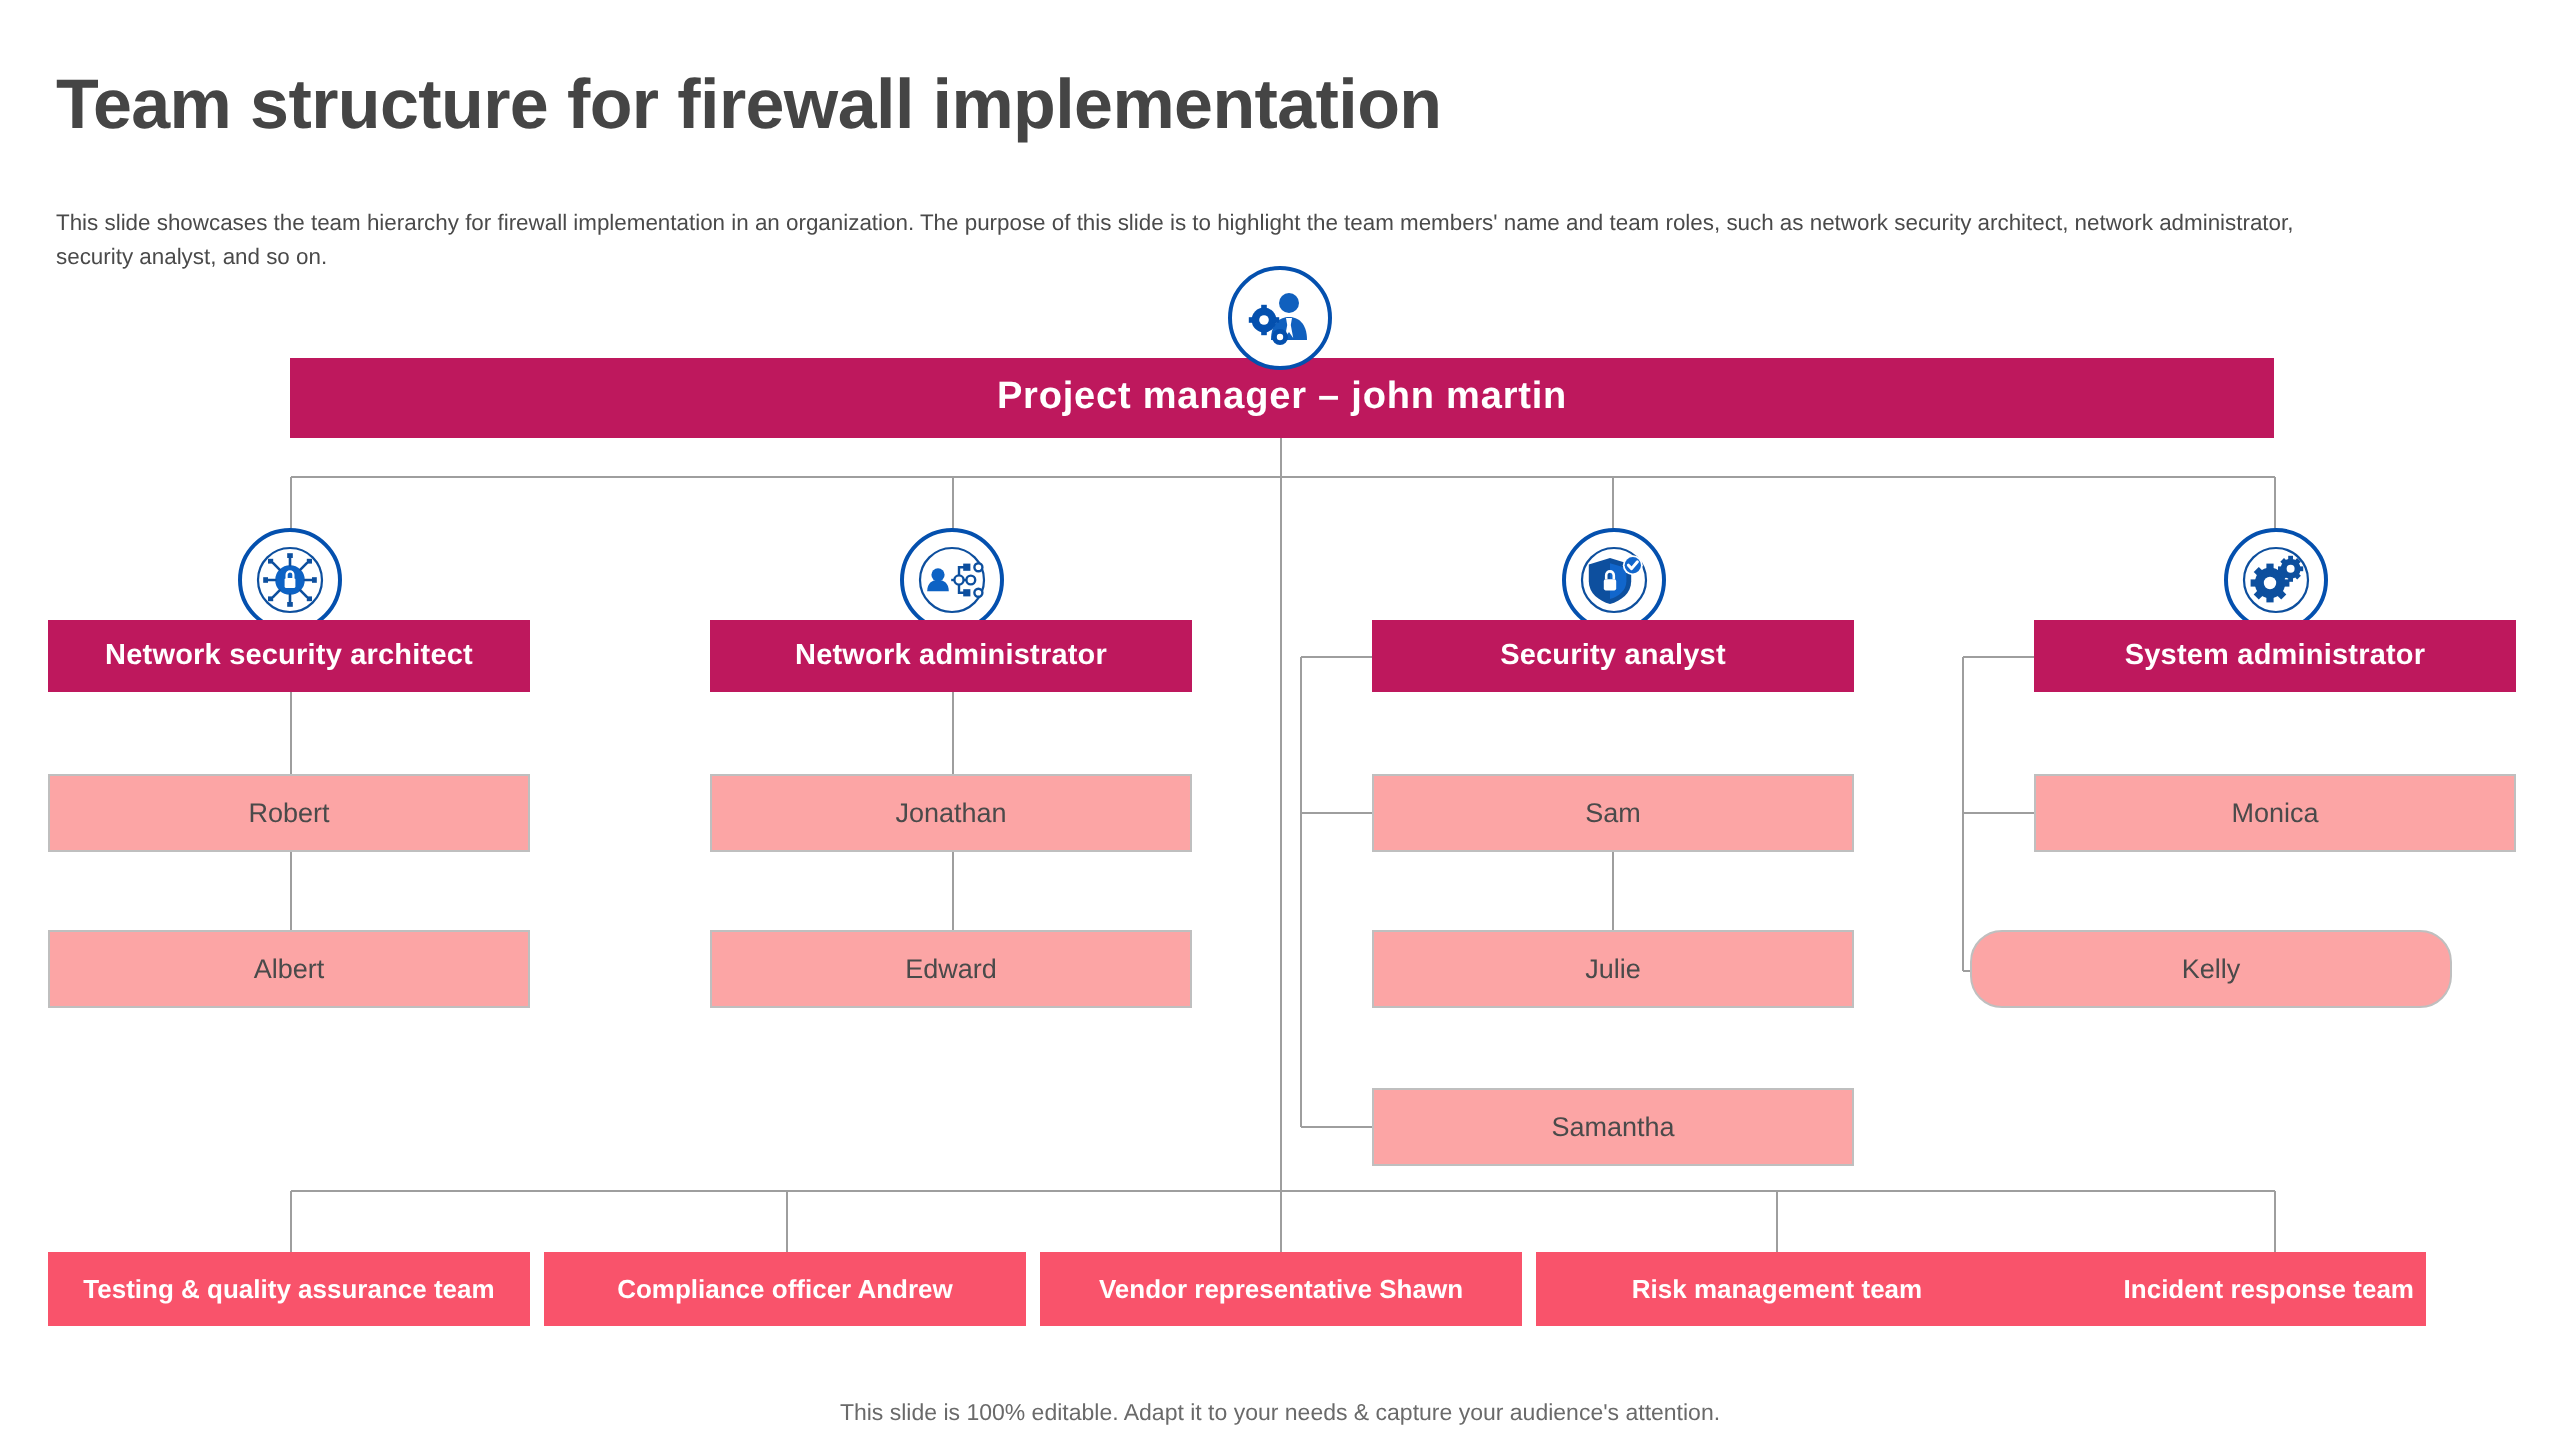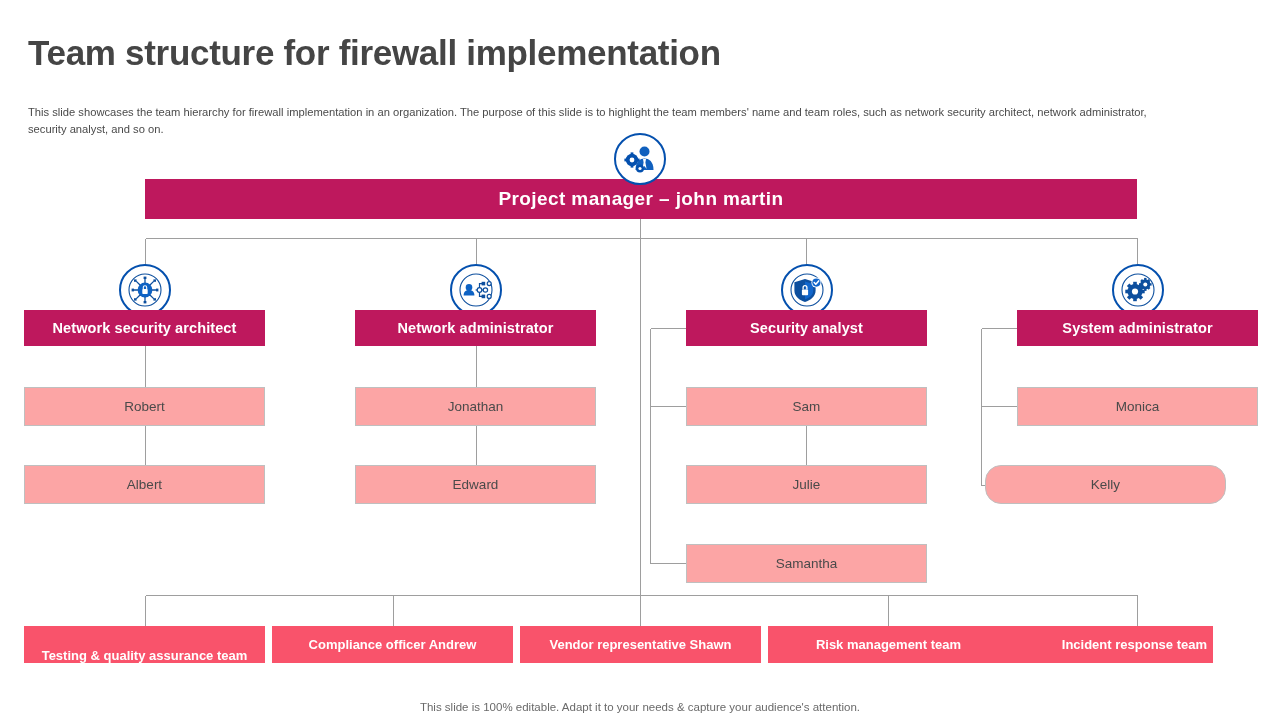--- a/index.html
+++ b/index.html
@@ -54,21 +54,21 @@
     font-size:13.5px;color:#4a4a4a;box-sizing:border-box;
   }
 
   .pinkbar{
     position:absolute;top:626px;height:37px;
     background:#f9536b;color:#ffffff;
     display:flex;align-items:center;justify-content:center;
     font-size:13px;font-weight:bold;text-align:center;
     box-sizing:border-box;padding:0 6px;
   }
-  .p1{left:24px;width:241px;align-items:flex-end;}
+  .p1{left:24px;width:241px;}
   .p2{left:272px;width:241px;}
   .p3{left:520px;width:241px;}
   .p4{left:768px;width:241px;}
   .p5{left:972px;width:241px;justify-content:flex-end;}
 
   
   .badge{
     position:absolute;width:52px;height:52px;border-radius:50%;
     background:#ffffff;border:2px solid #0450ae;
     display:flex;align-items:center;justify-content:center;

